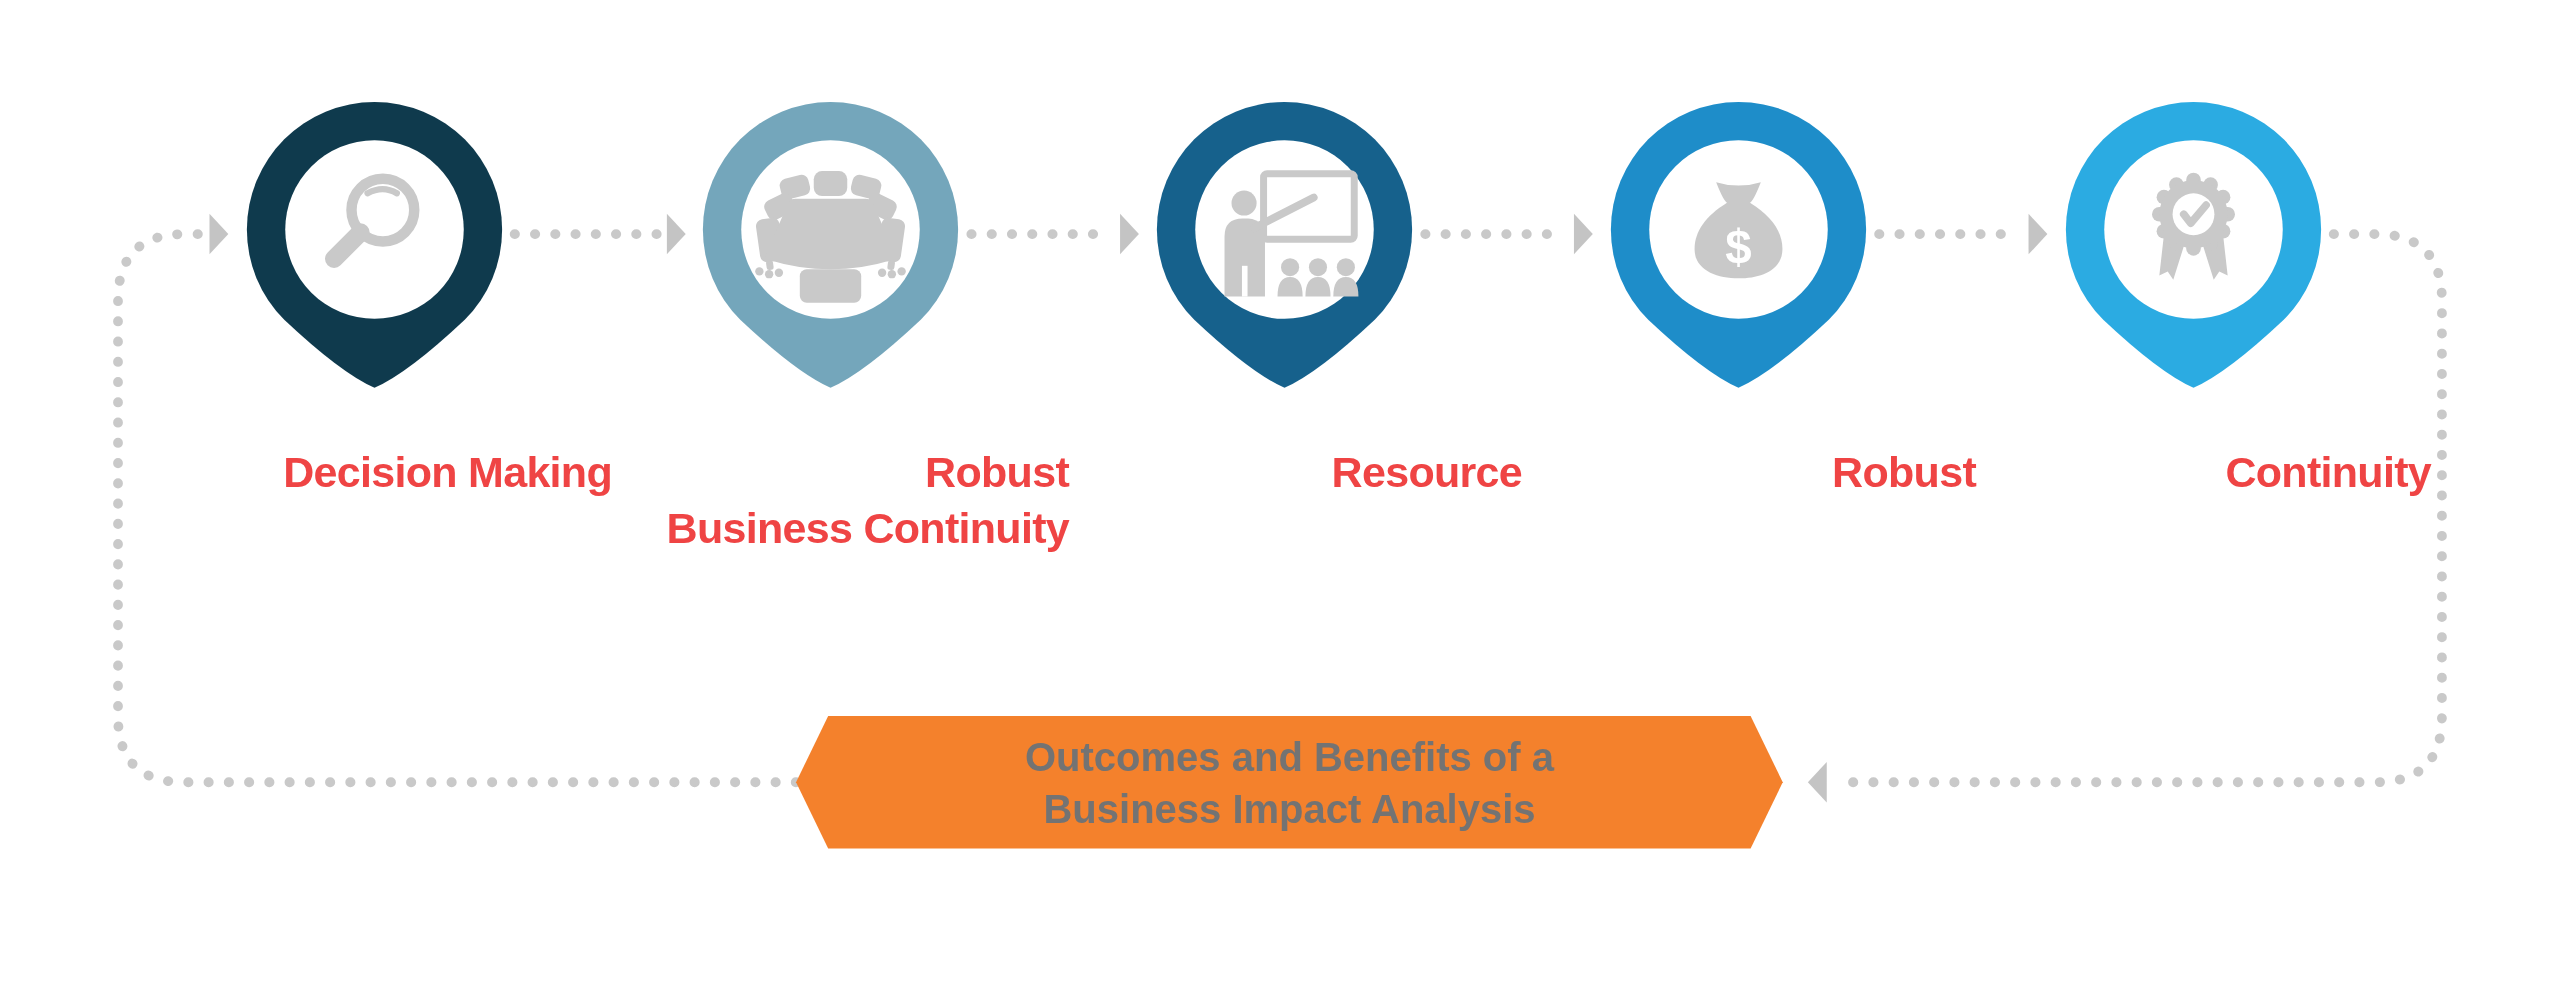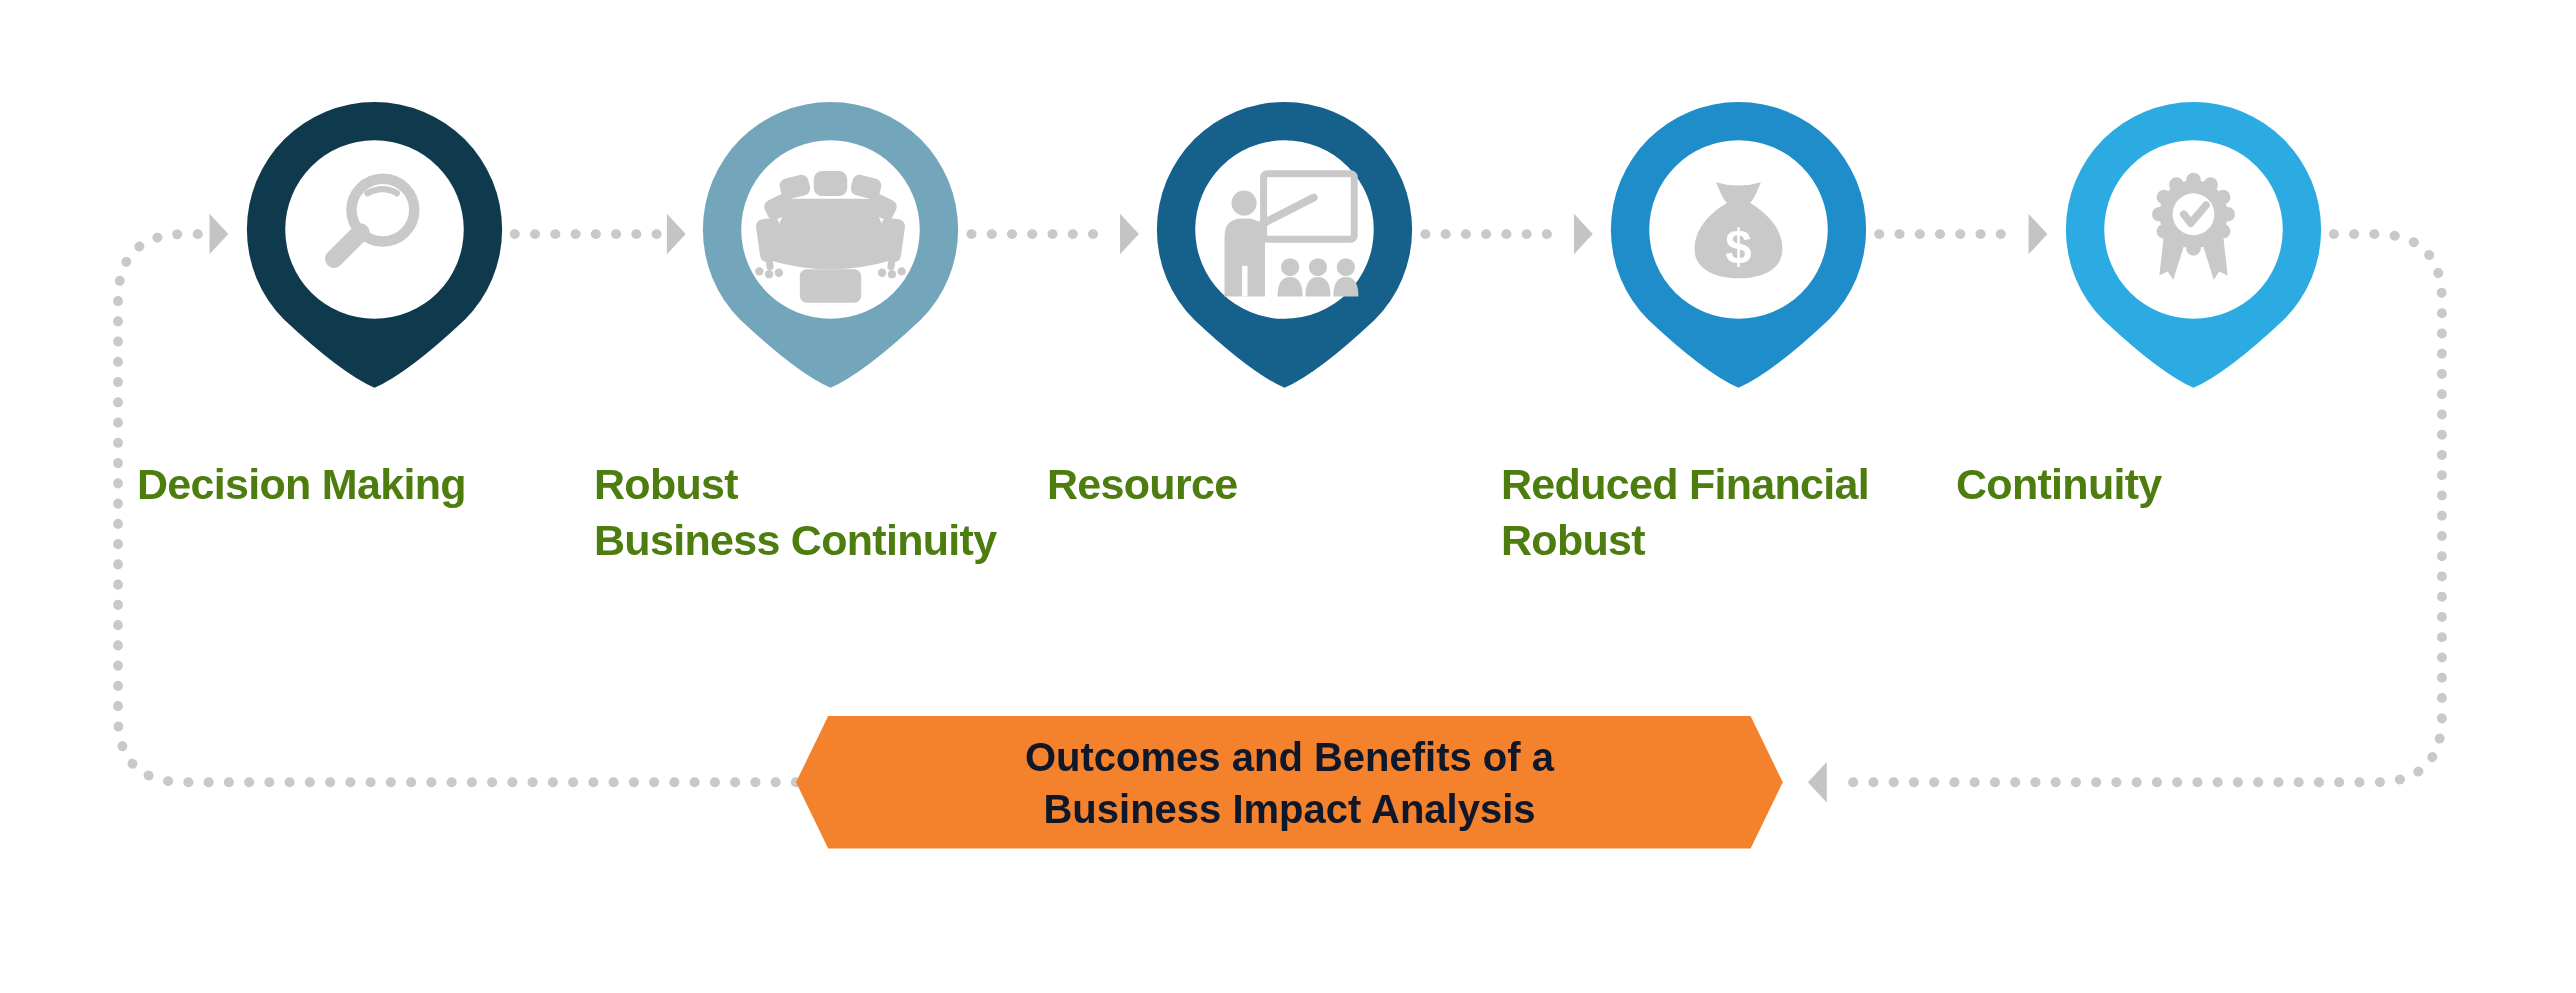--- a/index.html
+++ b/index.html
@@ -4,28 +4,28 @@
 <style>
   html,body{margin:0;padding:0;background:#fff;}
   .canvas{
     position:relative;width:2576px;height:994px;background:#fff;overflow:hidden;
     font-family:"Liberation Sans",sans-serif;
   }
   .connector-svg{position:absolute;left:0;top:0;z-index:1;}
   .pin{position:absolute;top:97px;width:265px;height:293px;z-index:2;}
   .pin svg{display:block;}
   .step-label{
-    position:absolute;top:456px;width:475px;z-index:2;
-    text-align:left;font-weight:bold;font-size:43px;line-height:56px;
-    letter-spacing:-0.7px;color:#4d7c0f;
+    position:absolute;top:444px;width:475px;z-index:2;
+    text-align:right;font-weight:bold;font-size:43px;line-height:56px;
+    letter-spacing:-0.7px;color:#ef4444;
   }
   .banner-text{
     position:absolute;left:796px;top:716px;width:987px;height:133px;z-index:3;
     display:flex;flex-direction:column;align-items:center;justify-content:center;
-    color:#0f172a;font-weight:bold;font-size:40px;line-height:52px;text-align:center;
+    color:#737373;font-weight:bold;font-size:40px;line-height:52px;text-align:center;
   }
 </style>
 </head>
 <body>
 
 <div class="canvas">
 
   <svg class="connector-svg" width="2576" height="994" viewBox="0 0 3689 1423">
     <g fill="none" stroke-width="14" stroke-linecap="round" stroke-dasharray="0.5 28.5" stroke="#C9C9C9">
       <path d="M 1140 1120 H 264 Q 169 1120 169 1026 V 430 Q 169 335 264 335 H 288"></path>
@@ -143,21 +143,20 @@
     <div></div>
   </div>
   <div class="step-label" style="left:594px">
     <div>Robust</div>
     <div>Business Continuity</div>
   </div>
   <div class="step-label" style="left:1047px">
     <div>Resource</div>
   </div>
   <div class="step-label" style="left:1501px">
-    <div>Reduced Financial</div>
     <div>Robust</div>
   </div>
   <div class="step-label" style="left:1956px">
     <div>Continuity</div>
     <div></div>
   </div>
 
   <div class="banner-text">
     <div>Outcomes and Benefits of a</div>
     <div>Business Impact Analysis</div>

